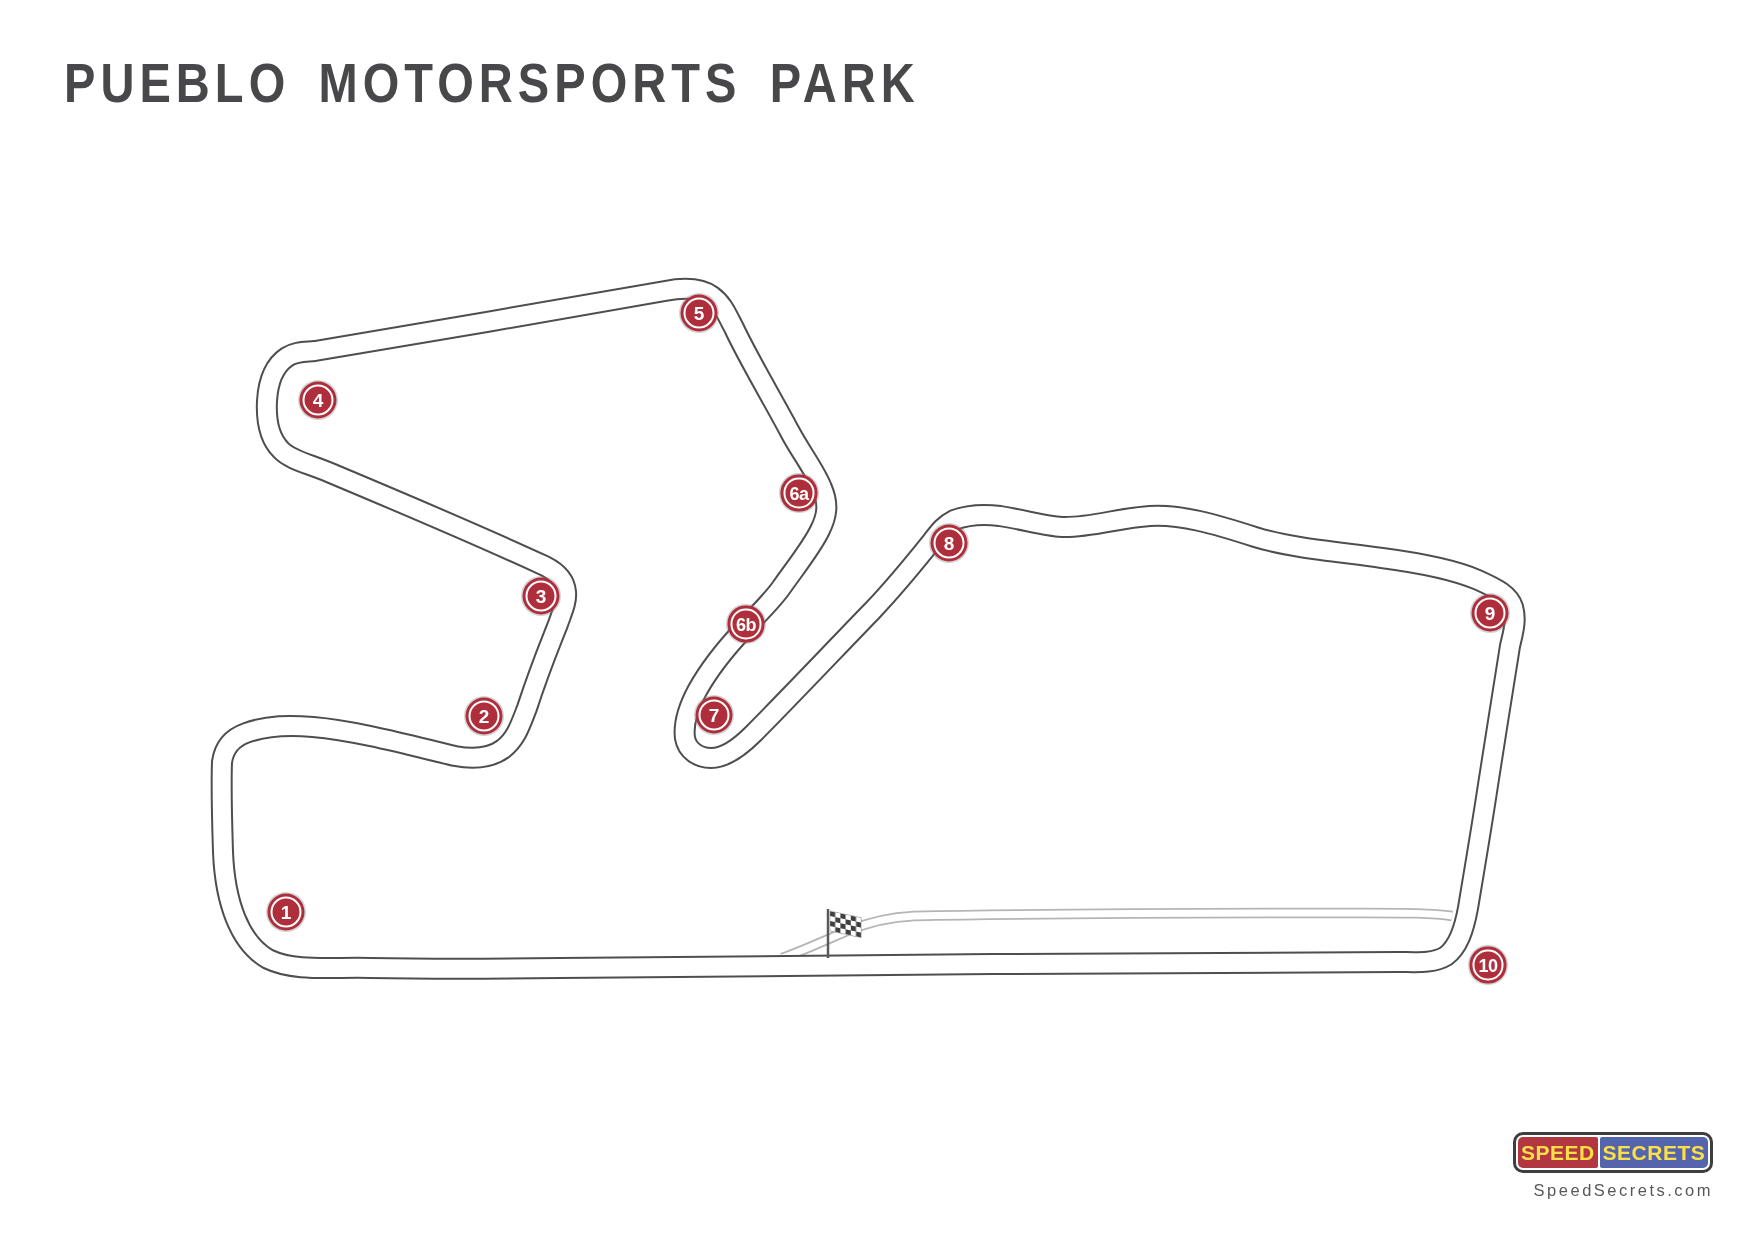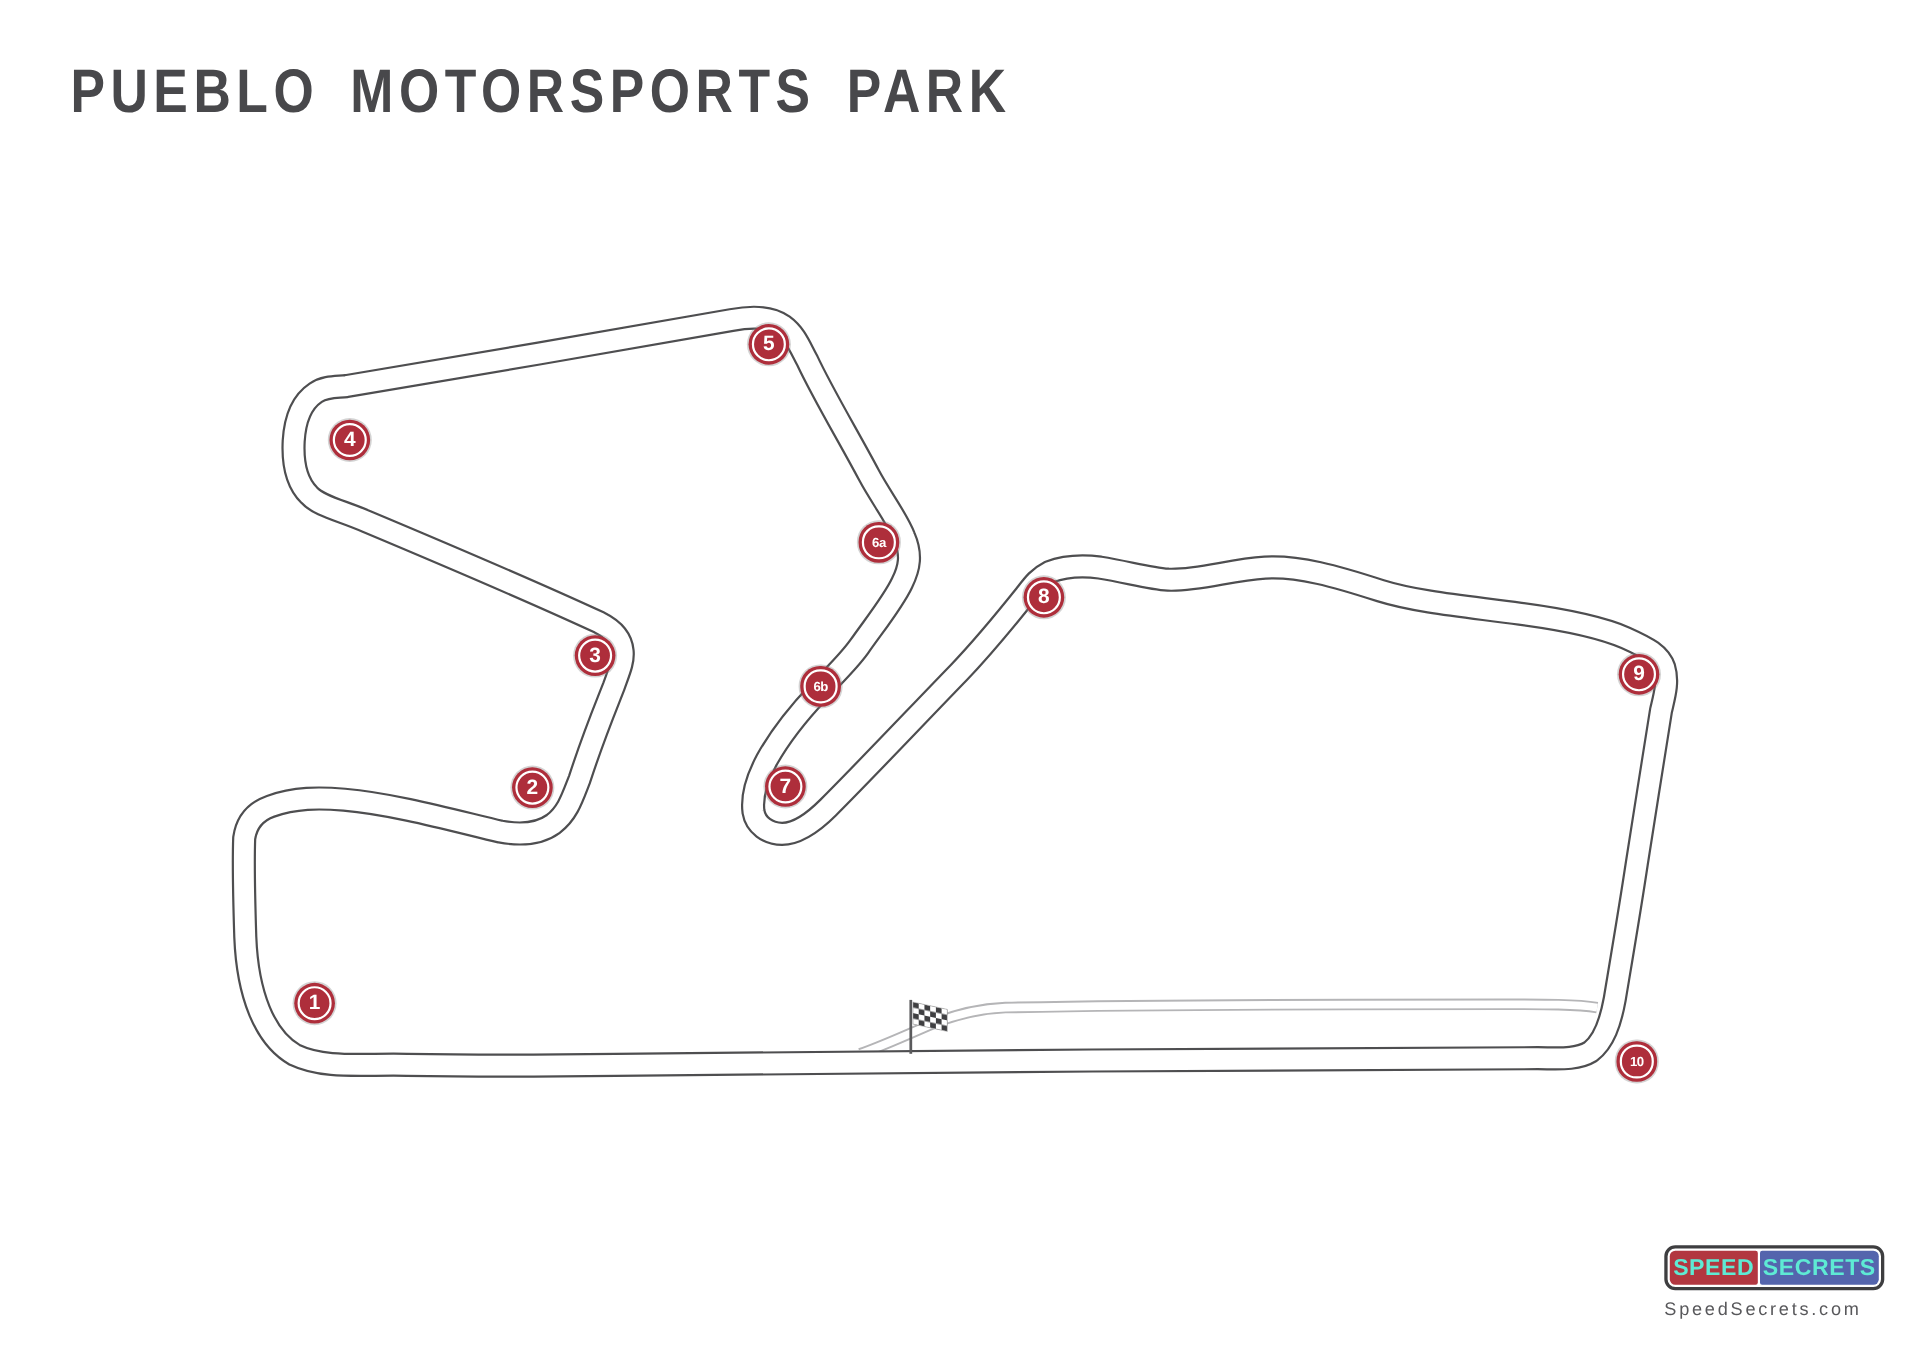--- a/index.html
+++ b/index.html
@@ -22,34 +22,34 @@
   .flag-pole{stroke:#5a5a5c;stroke-width:2.5;}
   .marker{
     position:absolute;width:27px;height:27px;border-radius:50%;
     background:var(--marker,#ae2e3b);
     border:2px solid #ffffff;
     box-shadow:0 0 0 3px var(--marker,#ae2e3b),0 0 0 4.5px rgba(130,130,130,.35);
     transform:translate(-50%,-50%);
     display:flex;align-items:center;justify-content:center;
     color:#ffffff;font-weight:bold;font-size:19px;line-height:1;
   }
-  .marker.small{font-size:12px;letter-spacing:-.5px;border-radius:15px;}
+  .marker.small{font-size:18px;letter-spacing:-.5px;border-radius:15px;}
   .logo-box{
     position:absolute;left:1513px;top:1132px;width:200px;height:41px;
     box-sizing:border-box;border:3px solid #3e3e40;border-radius:10px;
     background:#ffffff;padding:2px;display:flex;gap:2px;
   }
   .logo-panel{
     flex:1;display:flex;align-items:center;justify-content:center;
-    color:#5eead4;font-weight:bold;font-size:21px;letter-spacing:.5px;
+    color:#fde047;font-weight:bold;font-size:21px;letter-spacing:.5px;
   }
   .logo-speed{background:var(--logo-red,#b23740);border-radius:5px 2px 2px 5px;flex:0 0 42%;}
   .logo-secrets{background:var(--logo-blue,#5465ad);border-radius:2px 5px 5px 2px;}
   .logo-site{
-    position:absolute;left:1513px;top:1181px;width:200px;text-align:left;
+    position:absolute;left:1513px;top:1181px;width:200px;text-align:right;
     font-size:16.5px;letter-spacing:2.5px;color:var(--website-text,#58585b);
   }
 </style>
 </head>
 <body>
 
 <h1 class="page-title">PUEBLO MOTORSPORTS PARK</h1>
 
 <svg class="track-svg" viewBox="0 0 1753 1240" xmlns="http://www.w3.org/2000/svg">
   <defs>

